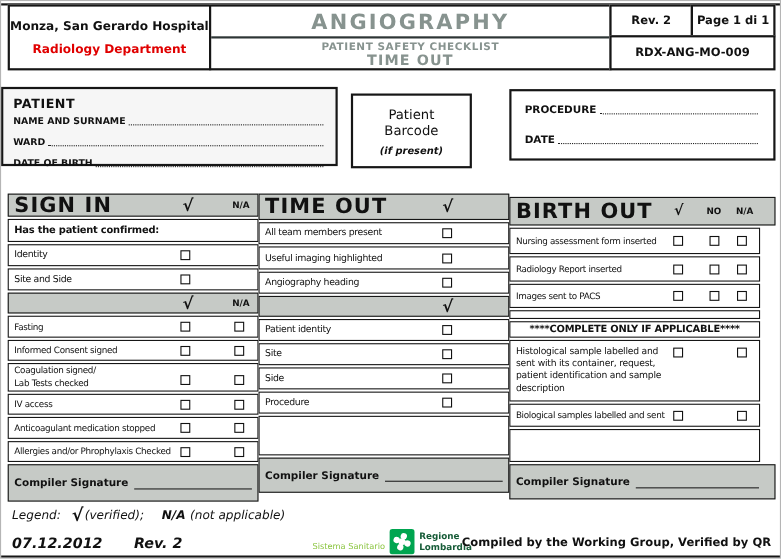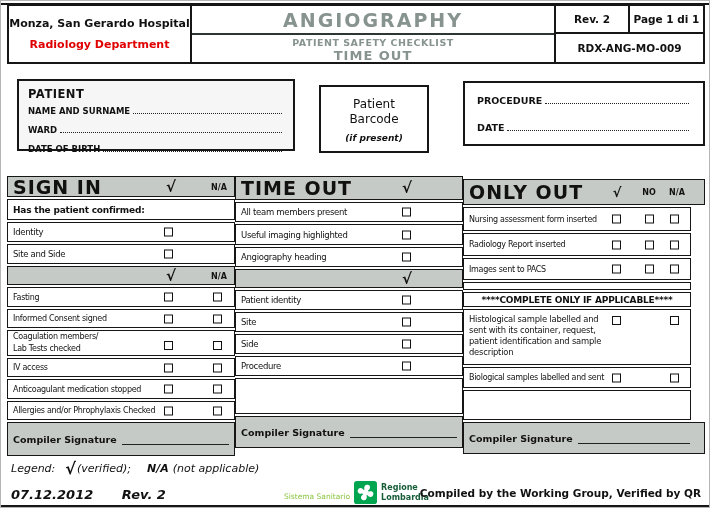--- a/index.html
+++ b/index.html
@@ -74,21 +74,21 @@
   </div>
   <div class="hbox" style="left:189px;top:3px;width:366px;height:60px">
     <div class="main-title">ANGIOGRAPHY</div>
     <div class="subtitle">PATIENT SAFETY CHECKLIST</div>
     <div class="subtitle2">TIME OUT</div>
   </div>
   <div class="hbox hdr-small" style="left:553px;top:3px;width:76px;height:30px">Rev. 2</div>
   <div class="hbox hdr-small" style="left:627px;top:3px;width:77px;height:30px">Page 1 di 1</div>
   <div class="hbox hdr-small" style="left:553px;top:31px;width:151px;height:32px">RDX-ANG-MO-009</div>
 
-  <div class="pbox" style="left:16px;top:78px;width:278px;height:72px">
+  <div class="pbox" style="left:0;top:78px;width:306px;height:72px">
     <div class="pbox-title">PATIENT</div>
     <div class="dotline" style="margin-top:4px">
       <span class="lbl">NAME AND SURNAME</span>
       <span class="dots"></span>
     </div>
     <div class="dotline">
       <span class="lbl">WARD</span>
       <span class="dots"></span>
     </div>
     <div class="dotline">
@@ -139,21 +139,21 @@
       <span class="cb" style="left:156px"></span>
       <span class="cb" style="left:205px"></span>
     </div>
     <div class="row" style="height:19px">
       <span class="item-sm">Informed Consent signed</span>
       <span class="cb" style="left:156px"></span>
       <span class="cb" style="left:205px"></span>
     </div>
     <div class="row" style="height:26px">
       <span class="two-line">
-        <span>Coagulation members/</span><br>
+        <span>Coagulation signed/</span><br>
         <span>Lab Tests checked</span>
       </span>
       <span class="cb cb-bot" style="left:156px"></span>
       <span class="cb cb-bot" style="left:205px"></span>
     </div>
     <div class="row" style="height:19px">
       <span class="item-sm">IV access</span>
       <span class="cb" style="left:156px"></span>
       <span class="cb" style="left:205px"></span>
     </div>
@@ -211,21 +211,21 @@
     </div>
     <div class="row" style="height:36px"></div>
     <div class="row gray" style="height:32px">
       <span class="sig-label">Compiler Signature</span>
       <span class="sig-line"></span>
     </div>
   </div>
 
   <div class="col" style="left:462px;top:178px;width:242px">
     <div class="row gray" style="height:26px">
-      <span class="col-title">ONLY OUT</span>
+      <span class="col-title">BIRTH OUT</span>
       <span class="sym check-sym" style="left:142px;width:22px;font-size:13px">√</span>
       <span class="sym small-sym" style="left:172px;width:26px">NO</span>
       <span class="sym small-sym" style="left:199px;width:28px">N/A</span>
     </div>
     <div class="row" style="height:24px;width:228px">
       <span class="item-sm">Nursing assessment form inserted</span>
       <span class="cb" style="left:148px"></span>
       <span class="cb" style="left:181px"></span>
       <span class="cb" style="left:206px"></span>
     </div>

